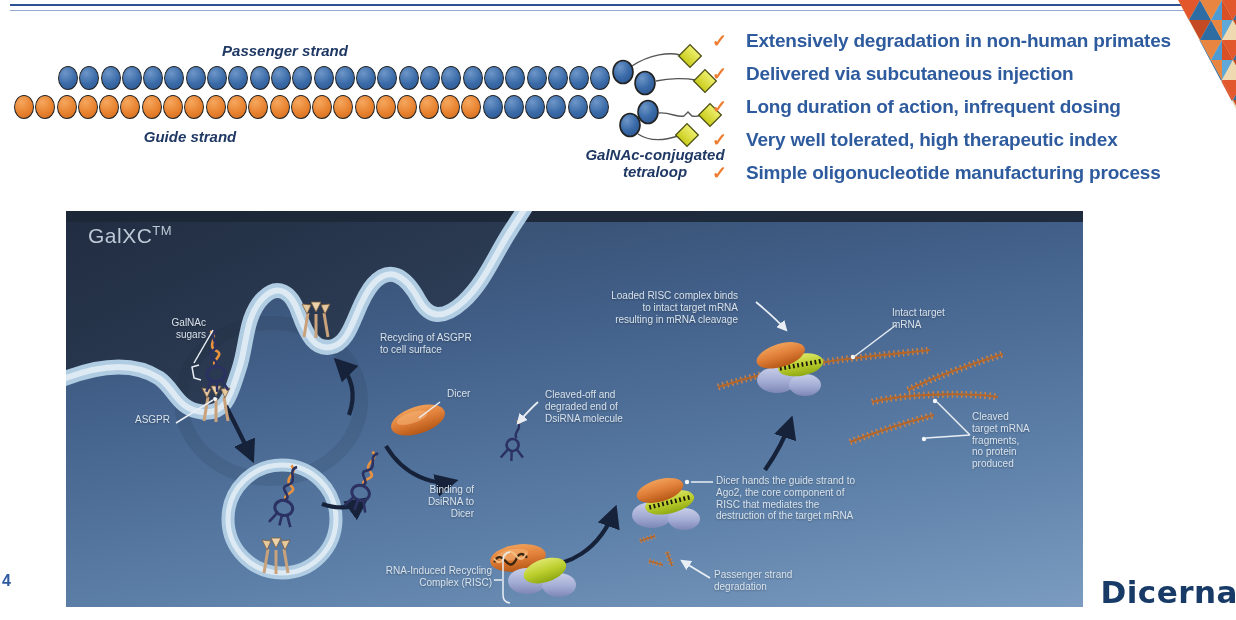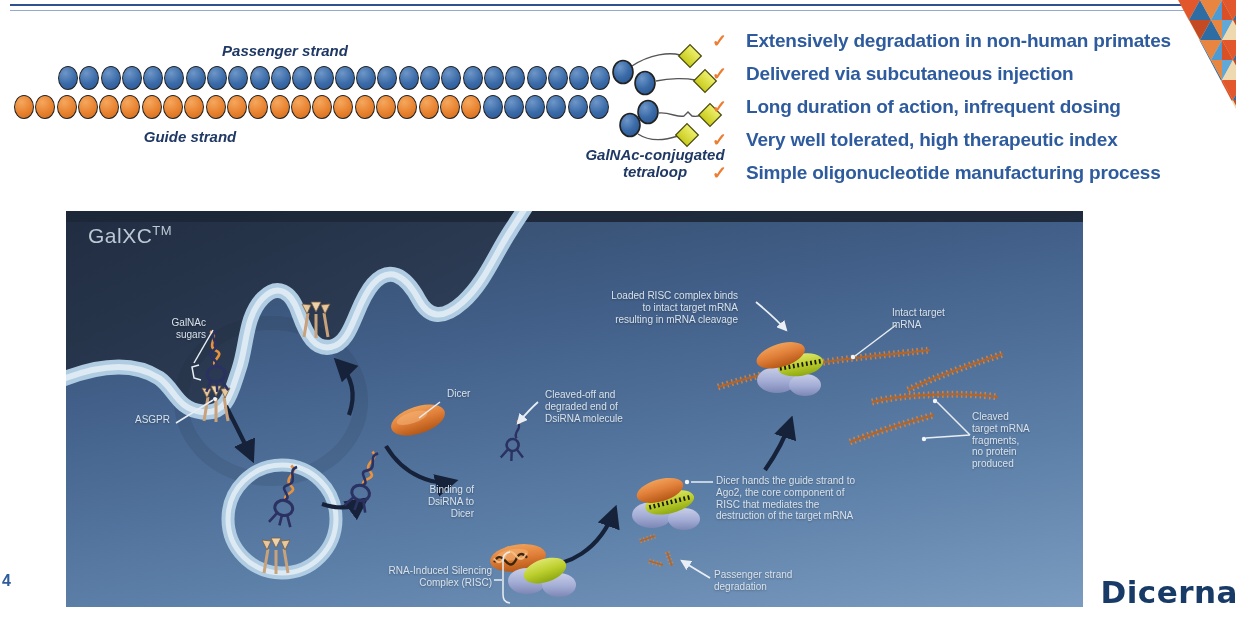--- a/index.html
+++ b/index.html
@@ -356,31 +356,33 @@
         <circle cx="858" cy="228" r="2.2"></circle>
         <circle cx="621" cy="271" r="2.2"></circle>
       </g>
     </svg>
 
     <div class="watermark"><span>GalXC</span><sup>TM</sup></div>
 
     <div class="dlab right" style="left:64px;top:106px;width:76px">GalNAc
 sugars</div>
     <div class="dlab right" style="left:40px;top:203px;width:64px">ASGPR</div>
+    <div class="dlab" style="left:314px;top:121px">Recycling of ASGPR
+to cell surface</div>
     <div class="dlab" style="left:381px;top:177px">Dicer</div>
     <div class="dlab" style="left:479px;top:178px">Cleaved-off and
 degraded end of
 DsiRNA molecule</div>
     <div class="dlab right" style="left:470px;top:79px;width:202px">Loaded RISC complex binds
 to intact target mRNA
 resulting in mRNA cleavage</div>
     <div class="dlab right" style="left:318px;top:273px;width:90px">Binding of
 DsiRNA to
 Dicer</div>
-    <div class="dlab right" style="left:238px;top:354px;width:188px">RNA-Induced Silencing
+    <div class="dlab right" style="left:238px;top:354px;width:188px">RNA-Induced Recycling
 Complex (RISC)</div>
     <div class="dlab" style="left:650px;top:264px">Dicer hands the guide strand to
 Ago2, the core component of
 RISC that mediates the
 destruction of the target mRNA</div>
     <div class="dlab" style="left:648px;top:358px">Passenger strand
 degradation</div>
     <div class="dlab" style="left:826px;top:96px">Intact target
 mRNA</div>
     <div class="dlab" style="left:906px;top:200px">Cleaved

